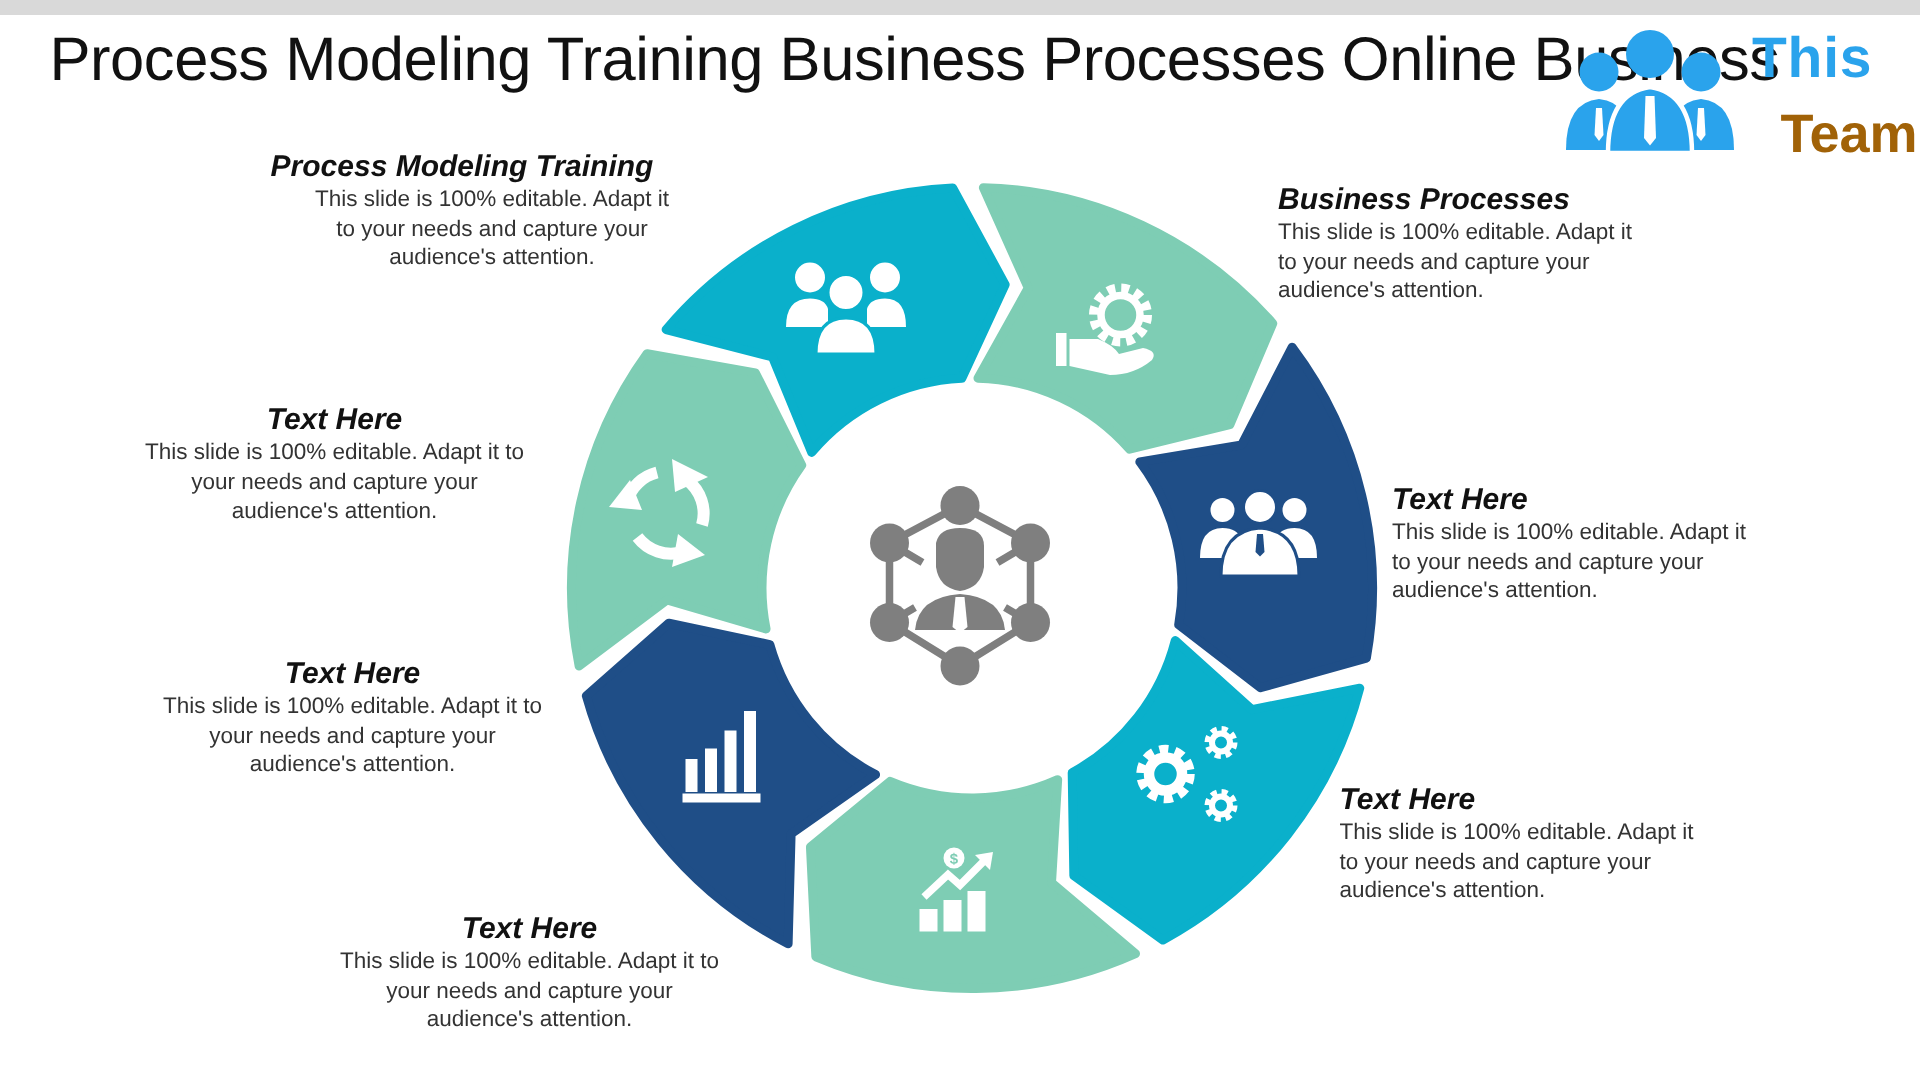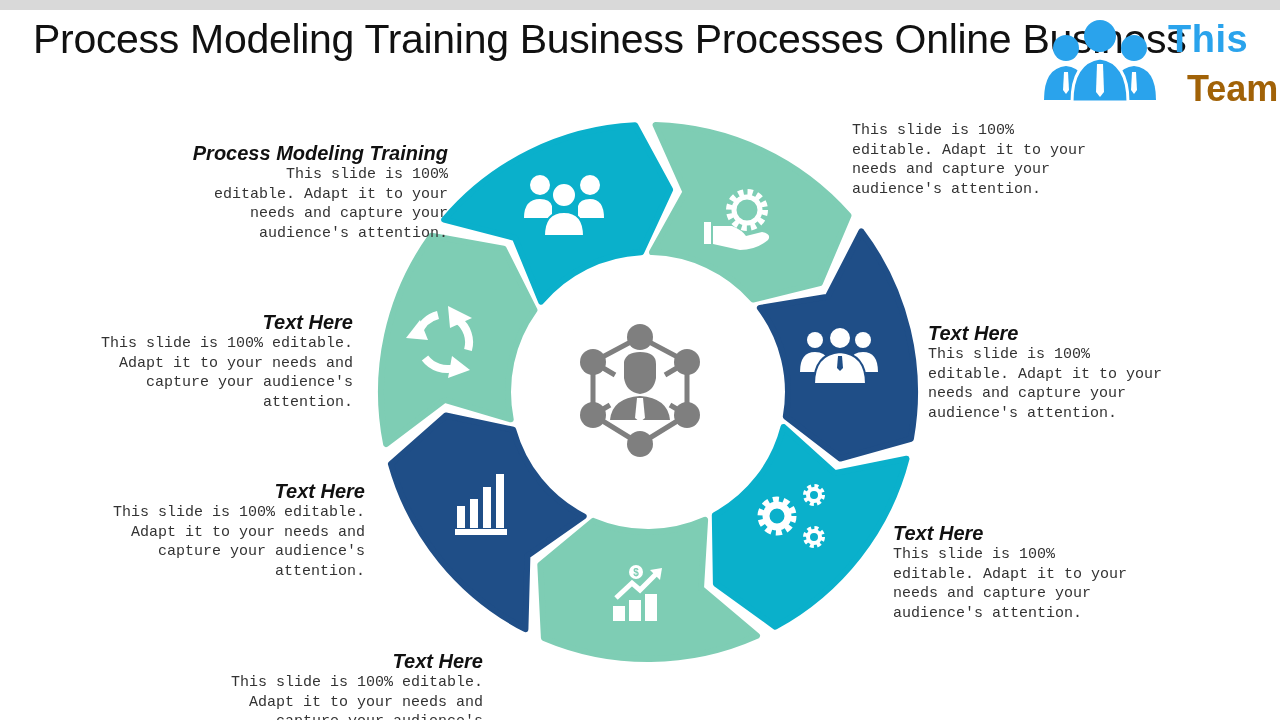--- a/index.html
+++ b/index.html
@@ -4,23 +4,23 @@
 <style>
   html, body { margin: 0; padding: 0; }
   body { width: 1280px; height: 720px; background: #ffffff; position: relative; overflow: hidden; font-family: "Liberation Sans", sans-serif; }
   .topbar { position: absolute; left: 0; top: 0; width: 1280px; height: 10px; background: #d9d9d9; }
   .title { position: absolute; left: 33px; top: 16px; font-size: 41px; color: #111; white-space: nowrap; letter-spacing: -0.3px; }
   .logo { position: absolute; left: 1040px; top: 18px; width: 230px; height: 90px; }
   .logo-slide { position: absolute; left: 128px; top: 0; font-size: 38px; font-weight: bold; color: #2aa3ec; letter-spacing: 0.5px; }
   .logo-team { position: absolute; left: 125px; top: 50px; font-size: 36px; font-weight: bold; color: #a16207; margin-left: 22px; }
   .ring { position: absolute; left: 0; top: 0; width: 1280px; height: 720px; }
   .tb { position: absolute; width: 280px; }
-  .tb.right-al { text-align: right; margin-top: 42px; }
+  .tb.right-al { text-align: center; }
   .tb h3 { margin: 0; font-size: 20px; font-style: italic; font-weight: bold; color: #111; line-height: 24px; }
-  .tb p { margin: 0; font-size: 15px; color: #333; line-height: 19.5px; font-family: Liberation Mono, monospace; }
+  .tb p { margin: 0; font-size: 15px; color: #333; line-height: 19.5px; }
   .clip { overflow: hidden; }
 </style>
 </head>
 <body>
 
 <div class="topbar"></div>
 <div class="title">Process Modeling Training Business Processes Online Business</div>
 
 <div class="logo">
   <svg width="125" height="90" viewBox="0 0 125 90" style="position:absolute;left:0;top:0">
@@ -135,20 +135,21 @@
     </g>
   </g>
 </svg>
 
 <div class="tb right-al" style="left:168px; top:99px;">
   <h3>Process Modeling Training</h3>
   <p style="padding-left:40px">This slide is 100% editable. Adapt it to your needs and capture your audience's attention.</p>
 </div>
 
 <div class="tb" style="left:852px; top:121px; width:250px;">
+  <h3>Business Processes</h3>
   <p>This slide is 100% editable. Adapt it to your needs and capture your audience's attention.</p>
 </div>
 
 <div class="tb" style="left:928px; top:321px; width:250px;">
   <h3>Text Here</h3>
   <p>This slide is 100% editable. Adapt it to your needs and capture your audience's attention.</p>
 </div>
 
 <div class="tb" style="left:893px; top:521px; width:250px;">
   <h3>Text Here</h3>

